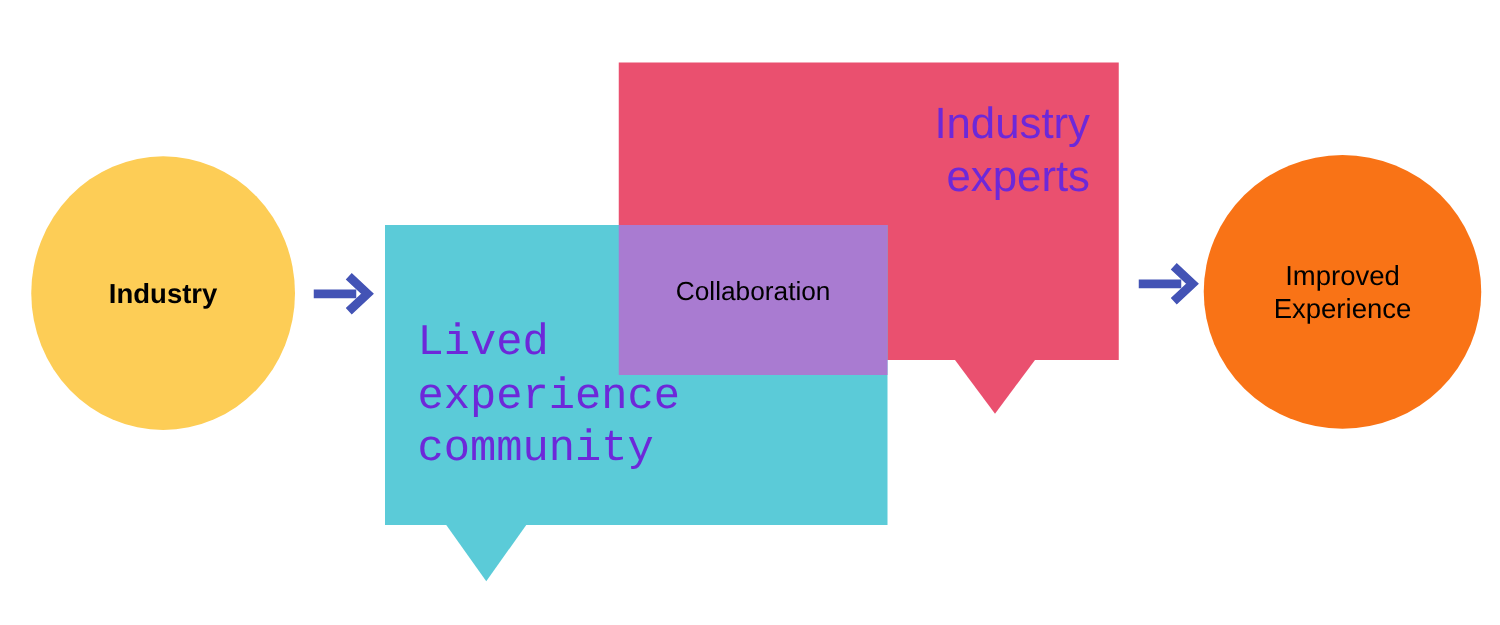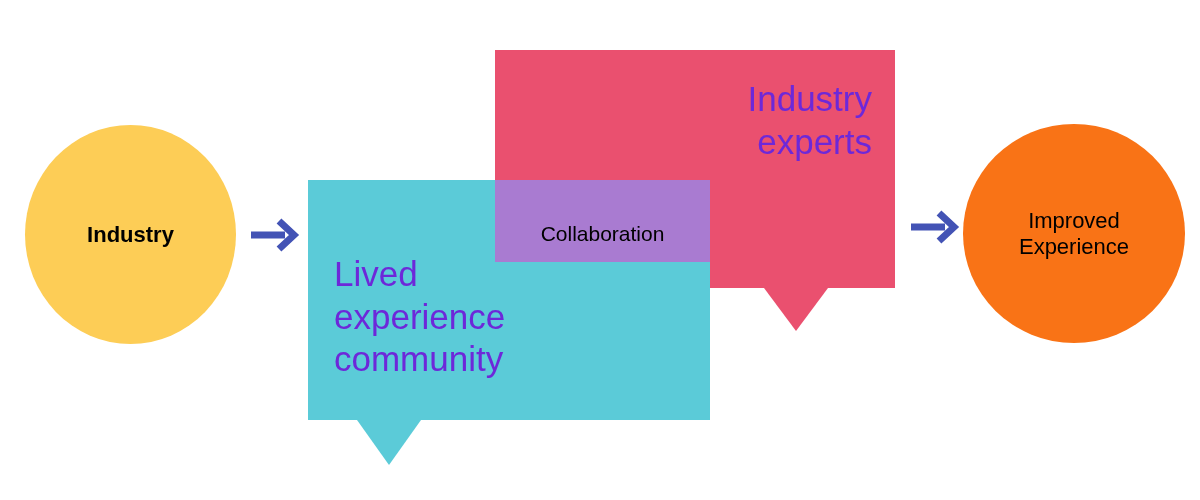--- a/index.html
+++ b/index.html
@@ -122,20 +122,21 @@
     text-align: right;
   }
 
   
   #community-bubble {
     left: 308px;
     top: 180px;
     width: 402px;
     height: 285px;
     z-index: 2;
+    font-family: Liberation Mono, monospace;
   }
   #community-bubble .bubble-body {
     height: 240px;
     background: #5bcbd8;
   }
   #community-bubble .bubble-tail {
     left: 49px;
     top: 240px;
     border-top: 45px solid #5bcbd8;
   }
@@ -145,21 +146,21 @@
     font-size: 35px;
     text-align: left;
   }
 
   
   #collaboration-overlap {
     position: absolute;
     left: 495px;
     top: 180px;
     width: 215px;
-    height: 82px;
+    height: 120px;
     background: #a97bd1;
     z-index: 3;
   }
   #collaboration-label {
     position: absolute;
     left: 0;
     top: 0;
     width: 215px;
     height: 108px;
     display: flex;

